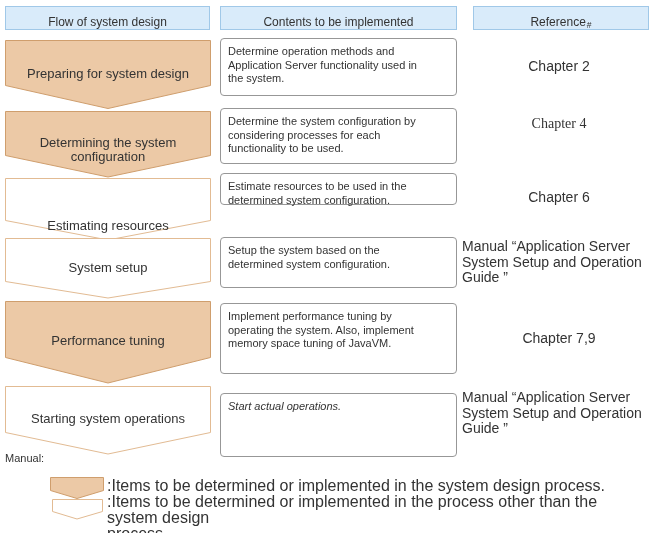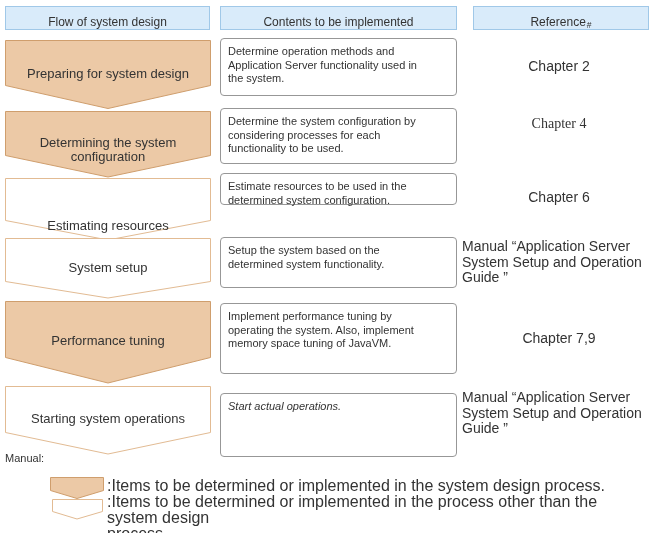--- a/index.html
+++ b/index.html
@@ -81,21 +81,21 @@
   <div class="chev-label" style="top:178px;height:62px;margin-top:17px;">Estimating resources</div>
   <div class="cbox" style="top:173px;height:32px;">Estimate resources to be used in the
 determined system configuration.</div>
   <div class="ref center" style="top:173px;height:49px;">Chapter 6</div>
 
   <svg class="chev" style="top:238px;" width="206" height="61">
     <polygon points="0.5,0.5 205.5,0.5 205.5,43.5 103,60 0.5,43.5" stroke-width="1" fill="#ffffff" stroke="#e2bb93"></polygon>
   </svg>
   <div class="chev-label" style="top:238px;height:60px;">System setup</div>
   <div class="cbox" style="top:237px;height:51px;">Setup the system based on the
-determined system functionality.</div>
+determined system configuration.</div>
   <div class="ref left" style="top:237px;height:51px;">Manual “Application Server
 System Setup and Operation
 Guide ”</div>
 
   <svg class="chev" style="top:301px;" width="206" height="83">
     <polygon points="0.5,0.5 205.5,0.5 205.5,56.5 103,82 0.5,56.5" stroke-width="1" fill="#ecc9a6" stroke="#cf9e6d"></polygon>
   </svg>
   <div class="chev-label" style="top:301px;height:80px;">Performance tuning</div>
   <div class="cbox" style="top:303px;height:71px;">Implement performance tuning by
 operating the system. Also, implement

